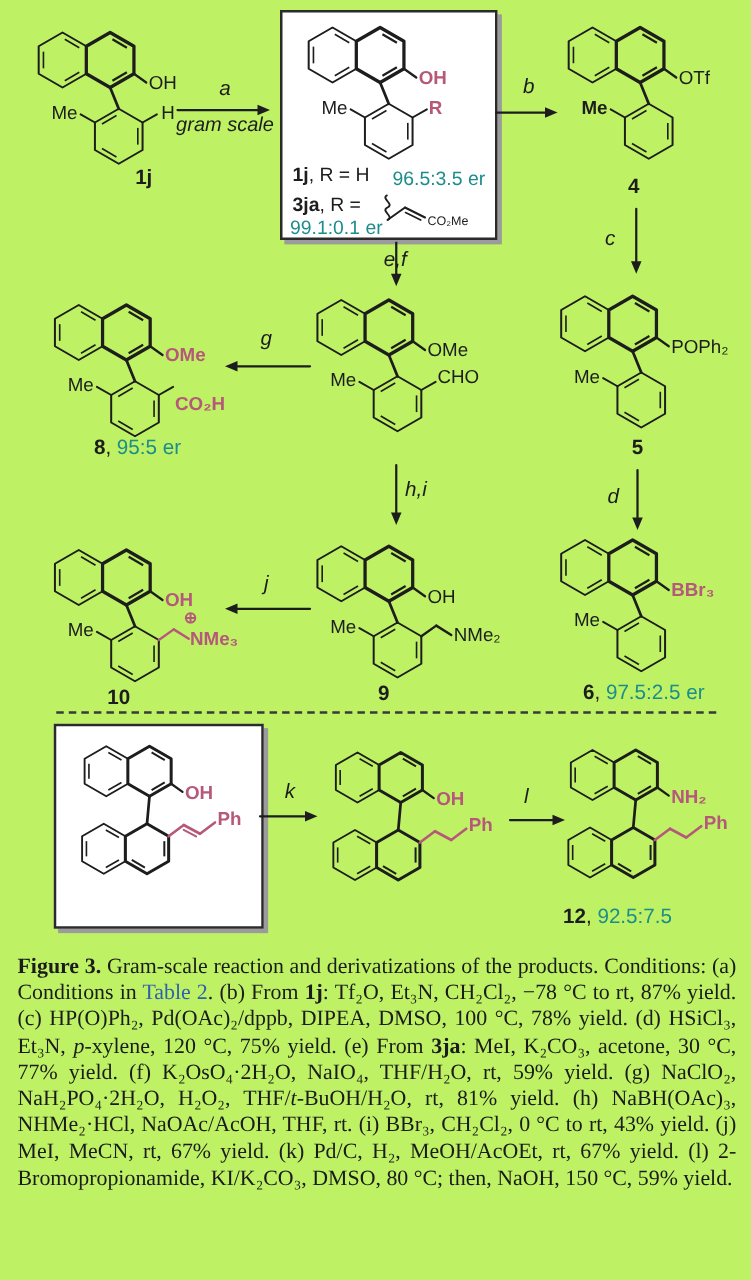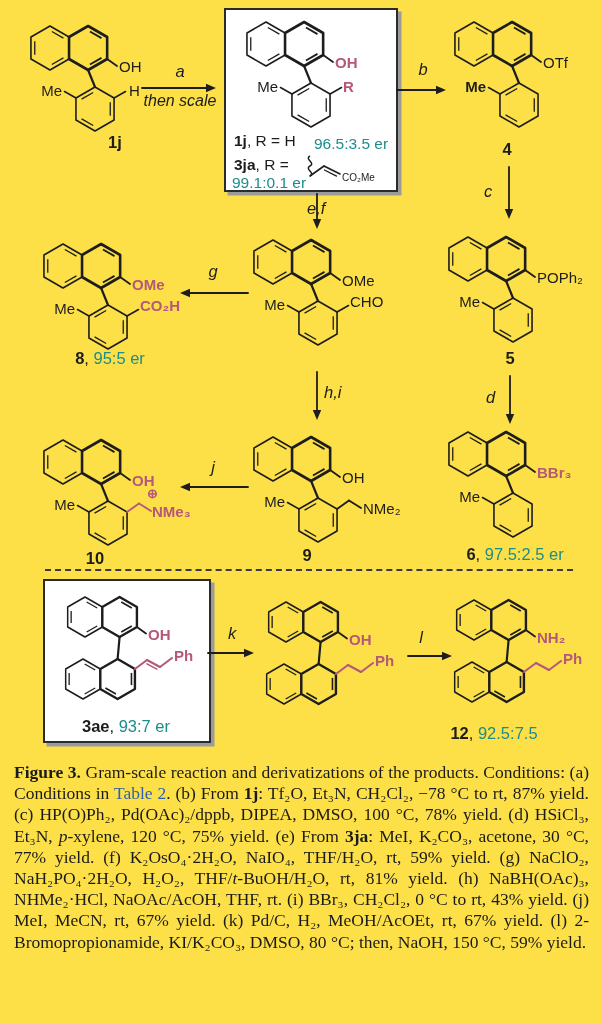--- a/index.html
+++ b/index.html
@@ -1,19 +1,19 @@
 <!DOCTYPE html>
 <html style="--pink: #b5587a; --teal: #1c8c8c; --blue: #2f5fb0; --ink: #1d1d1d;"><head>
 <meta charset="utf-8">
 <style>
   :root{
     --pink:#b5587a; --teal:#1c8c8c; --blue:#2f5fb0; --ink:#1d1d1d;
   }
   html,body{margin:0;padding:0;background:#ffffff;}
-  #page{position:relative;width:601px;height:1024px;background:#fde047;overflow:hidden;
+  #page{position:relative;width:601px;height:1024px;background:#bef264;overflow:hidden;
         font-family:"Liberation Sans", sans-serif;color:var(--ink);}
   .struct{position:absolute;}
   .struct svg{display:block;overflow:visible;}
   .sub{position:absolute;font-size:15px;line-height:16px;color:var(--ink);white-space:nowrap;font-weight:500;}
   .sub.pink{color:var(--pink);font-weight:700;}
   .sub.boldme{font-weight:700;}
   .me-label{position:absolute;left:0;top:69px;width:50px;text-align:right;font-size:15px;font-weight:500;}
   .charge{position:absolute;font-size:13px;color:var(--pink);font-weight:700;}
   .clabel{position:absolute;font-size:16.5px;line-height:18px;text-align:center;color:var(--ink);white-space:nowrap;}
   .cid{font-weight:700;}
@@ -59,21 +59,21 @@
   </div>
   <div class="clabel" style="left:30px;top:133px;width:170px">
     <span class="cid">1j</span><span></span><span class="er"></span>
   </div>
 
   <div class="alabel" style="left:140px;top:62px;width:80px">a</div>
   <svg id="ar-a" class="arrow" style="left:140px;top:80px" width="80" height="16">
       <line x1="2" y1="8" x2="66" y2="8" stroke="#1d1d1d" stroke-width="1.8" stroke-linecap="round"></line>
       <polygon points="76,8 66,12.2 66,3.8" fill="#1d1d1d"></polygon>
     </svg>
-  <div class="alabel" style="left:124px;top:92px;width:112px;font-size:16px">then scale</div>
+  <div class="alabel" style="left:124px;top:92px;width:112px;font-size:16px">gram scale</div>
 
   <div class="sbox" style="left:224px;top:8px;width:174px;height:184px">
     <div class="struct" style="left:2px;top:0;width:170px;height:122px">
       <svg id="svg-box" width="170" height="122" viewBox="0 0 170 122">
           <polygon points="38,12 57.05255888325765,23 57.05255888325765,45 38,56 18.947441116742347,45 18.94744111674235,23" fill="none" stroke="#1d1d1d" stroke-width="1.6" stroke-linejoin="round"></polygon>
           <line x1="39.829045652792736" y1="17.456" x2="51.413001453813386" y2="24.144" stroke="#1d1d1d" stroke-width="1.3"></line>
           <line x1="51.413001453813386" y1="43.855999999999995" x2="39.829045652792736" y2="50.544000000000004" stroke="#1d1d1d" stroke-width="1.3"></line>
           <line x1="22.757952893393878" y1="40.687999999999995" x2="22.75795289339388" y2="27.311999999999998" stroke="#1d1d1d" stroke-width="1.3"></line>
           <polygon points="76.1,12 95.15255888325765,23 95.15255888325765,45 76.1,56 57.04744111674234,45 57.04744111674235,23" fill="none" stroke="#1d1d1d" stroke-width="2.6" stroke-linejoin="round"></polygon>
           <line x1="77.92904565279272" y1="17.456" x2="89.51300145381339" y2="24.144" stroke="#1d1d1d" stroke-width="1.8"></line>
@@ -165,21 +165,21 @@
         <line x1="98.24204710660612" y1="88.312" x2="98.24204710660612" y2="101.688" stroke="#1d1d1d" stroke-width="1.3"></line>
         <line x1="81.17095434720727" y1="111.544" x2="69.5869985461866" y2="104.856" stroke="#1d1d1d" stroke-width="1.3"></line>
         <line x1="69.5869985461866" y1="85.144" x2="81.17095434720727" y2="78.456" stroke="#1d1d1d" stroke-width="1.3"></line>
         <line x1="76.1" y1="56" x2="83" y2="73" stroke="#1d1d1d" stroke-width="2.2" stroke-linecap="round"></line>
         <line x1="95.15" y1="45" x2="105" y2="52" stroke="#1d1d1d" stroke-width="1.8" stroke-linecap="round"></line>
         <line x1="63.95" y1="84" x2="52.5" y2="77.5" stroke="#1d1d1d" stroke-width="1.6" stroke-linecap="round"></line>
         <line x1="102.05" y1="84" x2="113.5" y2="77.5" stroke="#1d1d1d" stroke-width="1.6" stroke-linecap="round"></line>
       </svg>
     <span class="sub pink" style="left:107px;top:45px">OMe</span>
     <span class="sub me-label">Me</span>
-    <span class="sub pink" style="left:115px;top:66px">CO₂H</span>
+    <span class="sub pink" style="left:115px;top:84px">CO₂H</span>
   </div>
   <div class="clabel" style="left:25px;top:349px;width:170px">
     <span class="cid">8</span><span>, </span><span class="er">95:5 er</span>
   </div>
 
   <div class="alabel" style="left:176px;top:262px;width:74px">g</div>
   <svg id="ar-g" class="arrow" style="left:176px;top:285px" width="74" height="16">
       <line x1="72" y1="8" x2="14" y2="8" stroke="#1d1d1d" stroke-width="1.8" stroke-linecap="round"></line>
       <polygon points="4,8 14,3.8 14,12.2" fill="#1d1d1d"></polygon>
     </svg>
@@ -350,23 +350,20 @@
           <line x1="74.6" y1="50" x2="72.6" y2="72" stroke="#1d1d1d" stroke-width="2.2" stroke-linecap="round"></line>
           <line x1="91.9" y1="40" x2="101" y2="46.5" stroke="#1d1d1d" stroke-width="1.8" stroke-linecap="round"></line>
           <line x1="89.9" y1="82" x2="102" y2="73" stroke="#b5587a" stroke-width="2.1" stroke-linecap="round"></line>
           <line x1="102" y1="73" x2="115" y2="80" stroke="#b5587a" stroke-width="2.1" stroke-linecap="round"></line>
           <line x1="101.94806060168094" y1="76.8336017397354" x2="111.82806060168093" y2="82.1536017397354" stroke="#b5587a" stroke-width="1.6" stroke-linecap="round"></line>
           <line x1="115" y1="80" x2="127" y2="71" stroke="#b5587a" stroke-width="2.1" stroke-linecap="round"></line>
         </svg>
       <span class="sub pink" style="left:103px;top:40px">OH</span>
       <span class="sub pink" style="left:129px;top:61px">Ph</span>
     </div>
-    <div class="clabel" style="left:0;top:136px;width:162px">
-      <span class="cid">3ae</span><span>, </span><span class="er">93:7 er</span>
-    </div>
   </div>
 
   <div class="alabel" style="left:206px;top:624px;width:52px">k</div>
   <svg id="ar-k" class="arrow" style="left:206px;top:645px" width="52" height="16">
       <line x1="2" y1="8" x2="38" y2="8" stroke="#1d1d1d" stroke-width="1.8" stroke-linecap="round"></line>
       <polygon points="48,8 38,12.2 38,3.8" fill="#1d1d1d"></polygon>
     </svg>
 
   <div class="struct" style="left:246px;top:592px;width:190px;height:130px">
     <svg id="svg-11" width="190" height="130" viewBox="0 0 190 130">

